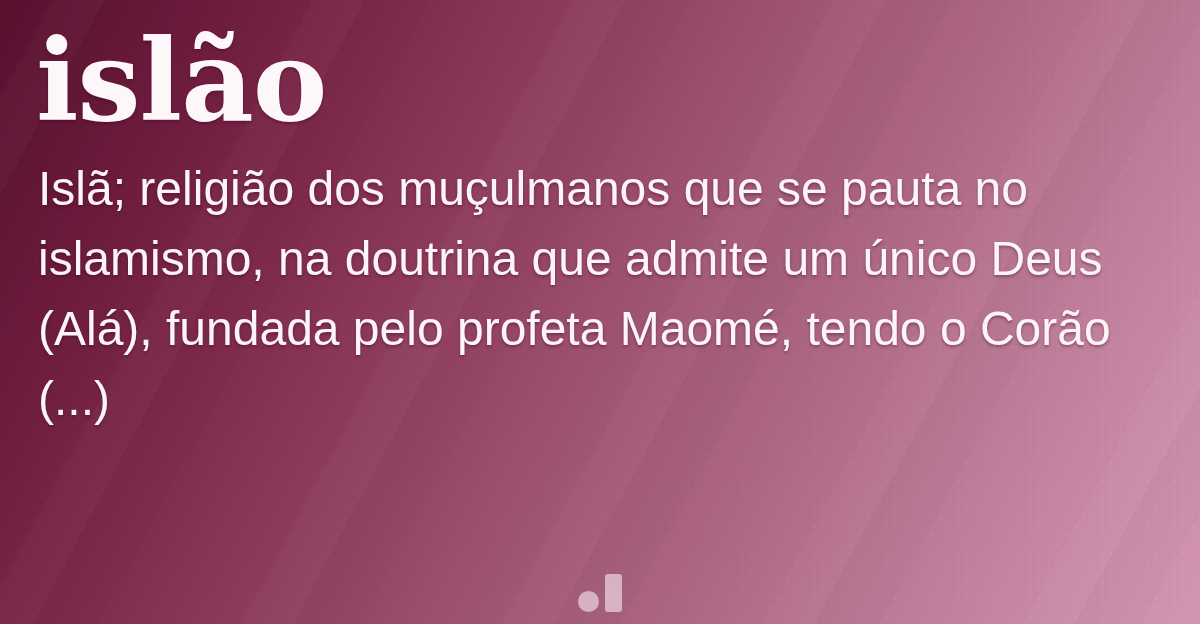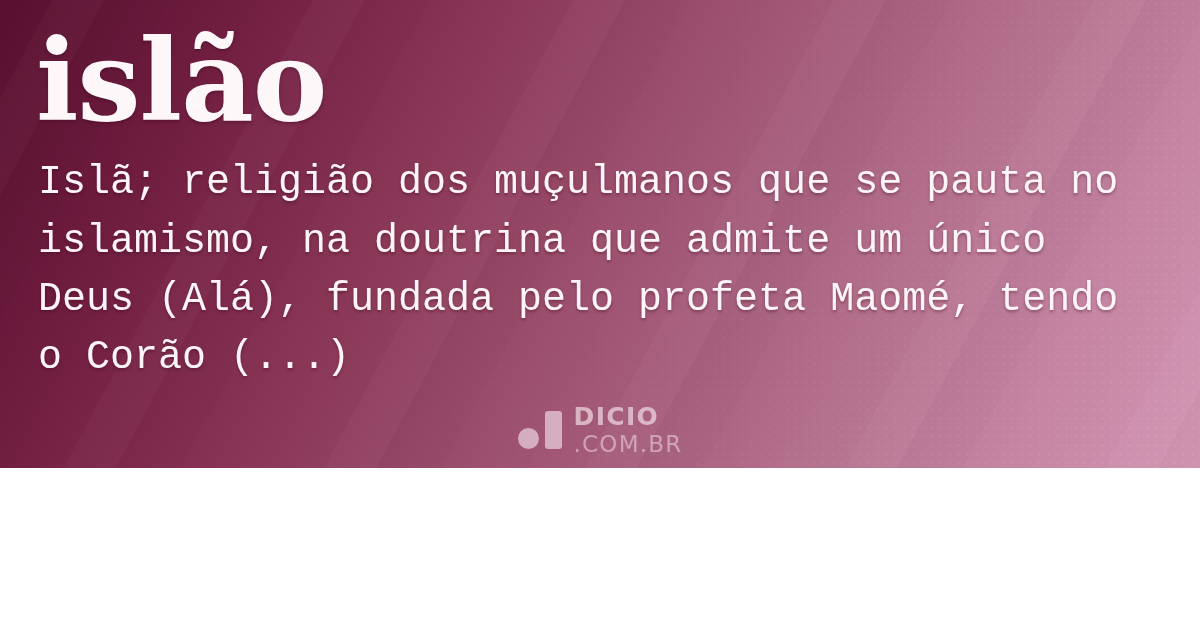--- a/index.html
+++ b/index.html
@@ -5,21 +5,21 @@
 <style>
   html, body {
     margin: 0;
     padding: 0;
     background: #ffffff;
   }
 
   #card {
     position: relative;
     width: 1200px;
-    height: 468px;
+    height: 624px;
     overflow: hidden;
     font-family: "DejaVu Serif", "Liberation Serif", serif;
     
     background-color: #9c4f6e;
     background-image: linear-gradient(118deg,
         #58102f 0%,
         #6b1a3c 13%,
         #7e2a4c 26%,
         #8e3c5c 38%,
         #9c4f6e 50%,
@@ -80,23 +80,23 @@
 
   .definitions {
     margin: 16px 0 0 2px;
     padding: 0;
     list-style: none;
   }
 
   .definition {
     margin: 0 0 2px 0;
     padding: 0;
-    font-family: Liberation Mono, monospace;
+    font-family: Liberation Sans, sans-serif;
     font-weight: 400;
-    font-size: 40px;
+    font-size: 48px;
     line-height: 1.46;
     color: #fdf4f8;
     text-shadow: 0 2px 3px rgba(60,8,30,0.38);
     max-width: 1085px;
   }
 
   .brand {
     position: absolute;
     z-index: 4;
     left: 0;
@@ -167,19 +167,15 @@
       <p class="definition">Islã; religião dos muçulmanos que se pauta no islamismo, na doutrina que admite um único Deus (Alá), fundada pelo profeta Maomé, tendo o Corão (...)</p>
     </div>
 
   </div>
 
   <div class="brand">
     <div class="brand-mark">
       <span class="brand-dot"></span>
       <span class="brand-bar"></span>
     </div>
-    <div class="brand-text">
-      <span class="brand-name">DICIO</span>
-      <span class="brand-tld">.COM.BR</span>
-    </div>
   </div>
 
 </div>
 
 </body></html>

